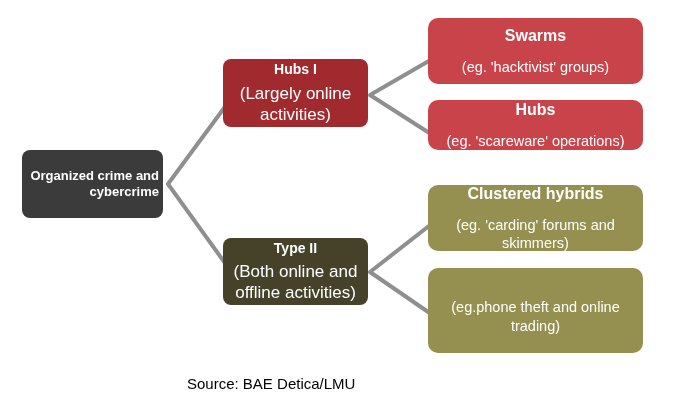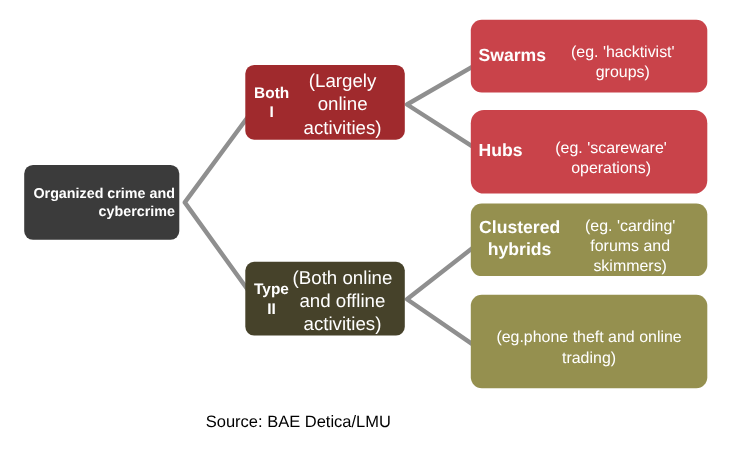--- a/index.html
+++ b/index.html
@@ -19,21 +19,21 @@
     position: absolute;
     left: 0;
     top: 0;
     width: 679px;
     height: 415px;
   }
   .node {
     position: absolute;
     box-sizing: border-box;
     display: flex;
-    flex-direction: row;
+    flex-direction: column;
     align-items: center;
     justify-content: center;
     text-align: center;
     color: var(--box_text, #ffffff);
     line-height: 1.25;
   }
   .node .title {
     font-weight: 700;
   }
   .node .subtitle {
@@ -61,21 +61,21 @@
     left: 428px;
     width: 215px;
     border-radius: 10px;
     padding: 0 7px;
   }
   .leaf-box .title { font-size: 16px; }
   .leaf-box .subtitle { font-size: 14.5px; margin-top: 12px; }
   .leaf-red { background: var(--leaf_red_bg, #c9434a); }
   .leaf-olive { background: var(--leaf_olive_bg, #95904f); text-align: center; }
   .swarms { top: 18px; height: 66px; }
-  .hubs { top: 100px; height: 76px; border-radius: 12px; }
+  .hubs { top: 100px; height: 50px; }
   .clustered { top: 185px; height: 66px; }
   .extended { top: 268px; height: 85px; }
   .source-line {
     position: absolute;
     left: 187px;
     top: 375px;
     width: 320px;
     text-align: left;
     font-size: 15px;
     color: var(--source_text, #000000);
@@ -90,21 +90,21 @@
     <path d="M230,100 L168,184 L230,270" fill="none" stroke="#8f8f8f" stroke-width="4" stroke-linecap="round" stroke-linejoin="round"></path>
     <path d="M434,58 L370,95 L434,136" fill="none" stroke="#8f8f8f" stroke-width="4" stroke-linecap="round" stroke-linejoin="round"></path>
     <path d="M434,222 L370,272 L434,316" fill="none" stroke="#8f8f8f" stroke-width="4" stroke-linecap="round" stroke-linejoin="round"></path>
   </svg>
 
   <div class="node root-box">
     <span class="title">Organized crime and cybercrime</span>
   </div>
 
   <div class="node type-box type1">
-    <span class="title">Both I</span>
+    <span class="title">Hubs I</span>
     <span class="subtitle">(Largely online activities)</span>
   </div>
 
   <div class="node type-box type2">
     <span class="title">Type II</span>
     <span class="subtitle">(Both online and offline activities)</span>
   </div>
 
   <div class="node leaf-box leaf-red swarms">
     <span class="title">Swarms</span>

